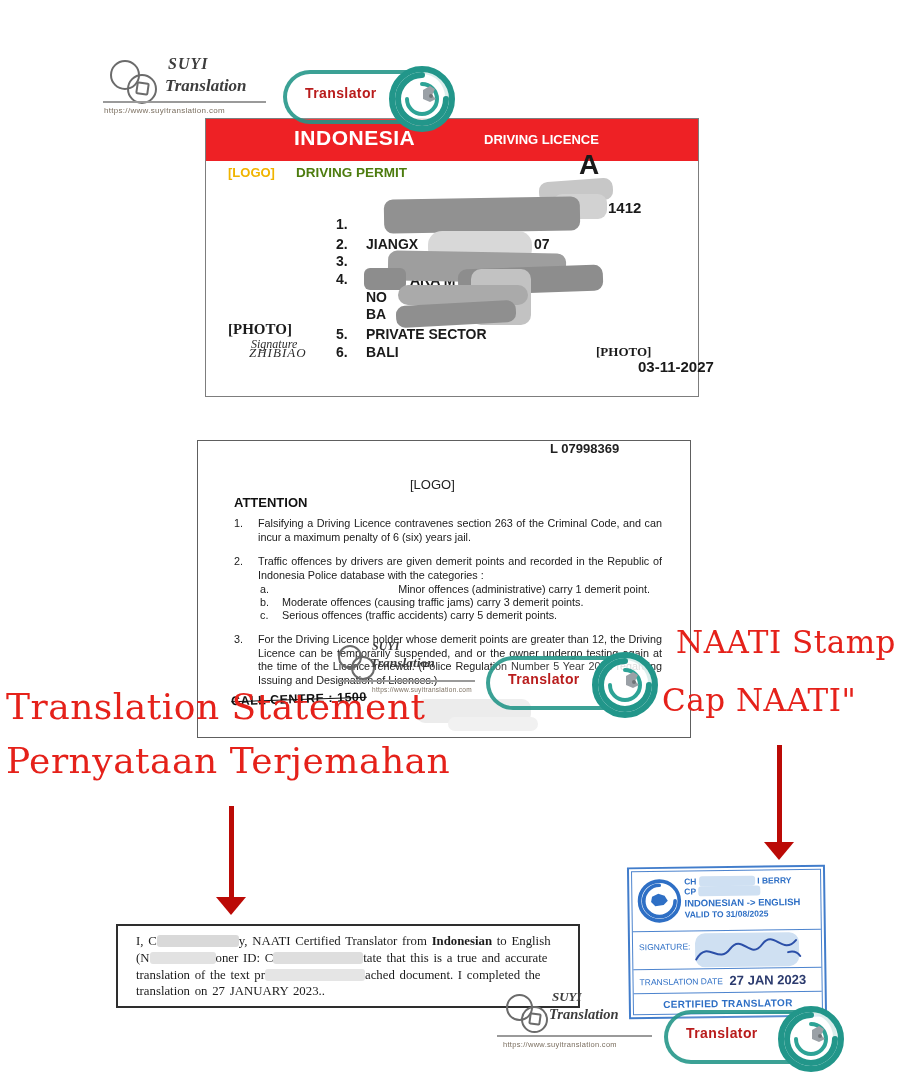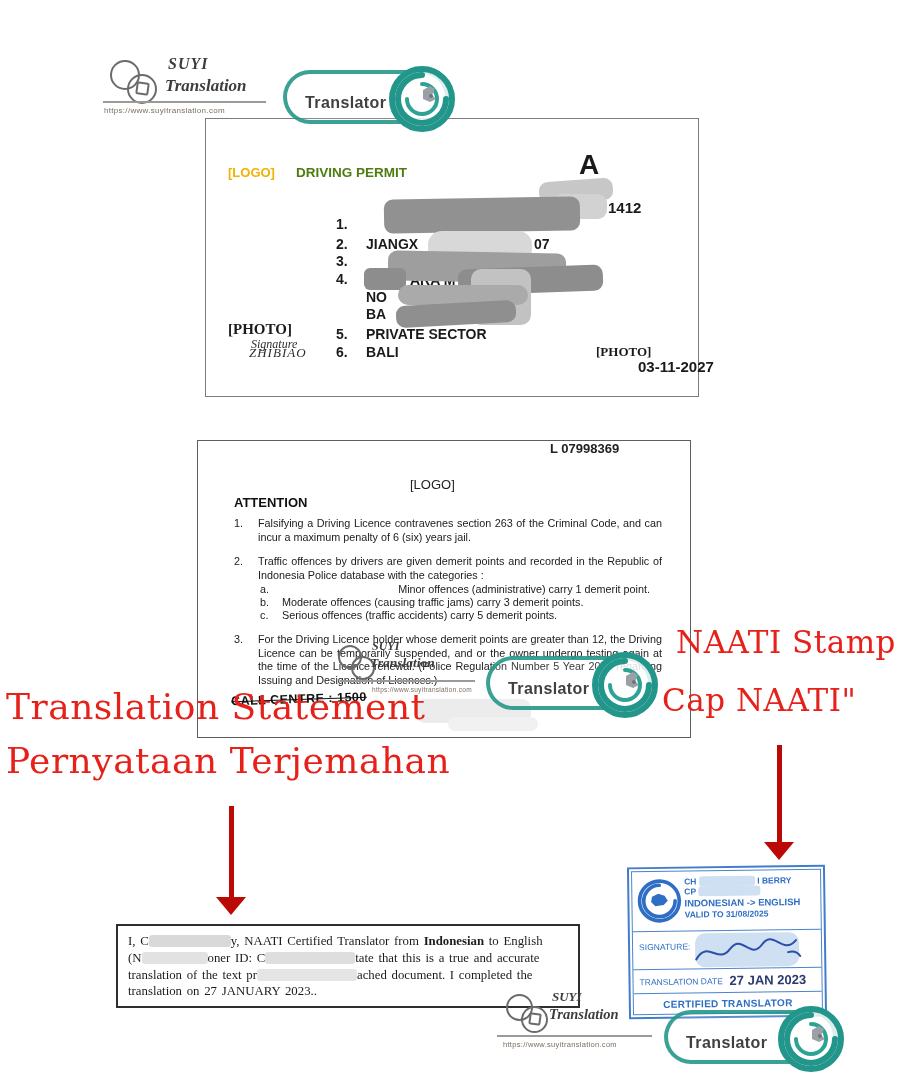--- a/index.html
+++ b/index.html
@@ -11,21 +11,21 @@
   .suyi-c{position:absolute;border:2.5px solid #6b6b6b;border-radius:50%;background:transparent;}
   .suyi-sq{position:absolute;border:2px solid #6b6b6b;border-radius:2px;background:transparent;}
   .suyi-name{position:absolute;font-family:"Liberation Serif",serif;font-style:italic;font-weight:bold;color:#3d3d3d;}
   .suyi-rule{position:absolute;background:#9a9a9a;height:2px;}
   .suyi-url{position:absolute;font-size:8px;color:#7b6f60;filter:blur(0.5px);letter-spacing:.3px;white-space:nowrap;}
 
   
   .tstamp{position:absolute;width:180px;height:72px;z-index:6;}
   .tstamp .rect{position:absolute;left:0;top:6px;width:158px;height:46px;border:4.5px solid rgba(32,148,134,.88);
                 border-radius:27px;background:rgba(255,255,255,.12);}
-  .tstamp .label{position:absolute;left:22px;top:21px;font-weight:bold;font-size:16px;color:#404040;letter-spacing:.4px;margin-top:9px;}
+  .tstamp .label{position:absolute;left:22px;top:21px;font-weight:bold;font-size:14px;color:#b91c1c;letter-spacing:.4px;}
   .tstamp .circ{position:absolute;left:104px;top:0;width:70px;height:70px;}
 
   
   #licence-card{left:205px;top:118px;width:492px;height:277px;border:1.5px solid #7d7d7d;background:#fff;z-index:2;}
   #red-band{position:absolute;left:0;top:0;width:100%;height:42px;background:#ee2125;}
   .band-txt{position:absolute;color:#fff;font-weight:bold;white-space:nowrap;}
   .card-txt{position:absolute;font-weight:bold;color:#1a1a1a;white-space:nowrap;}
   .blob{position:absolute;border-radius:9px;}
 
   
@@ -41,21 +41,21 @@
   #byline{position:absolute;left:171px;top:778px;font-size:22.5px;color:#3eb7a9;font-weight:bold;
           letter-spacing:-.2px;white-space:nowrap;z-index:5;}
   .arrow-line{position:absolute;width:5px;background:#bb0a06;z-index:8;}
   .arrow-head{position:absolute;width:0;height:0;border-left:15px solid transparent;border-right:15px solid transparent;
               border-top:18px solid #bb0a06;z-index:8;}
 
   
   #statement-box{left:116px;top:924px;width:464px;height:84px;border:2px solid #2e2e2e;background:#fff;
                  font-family:"Liberation Serif",serif;font-size:12.8px;color:#1c1c1c;
                  padding:7px 10px;box-sizing:border-box;z-index:3;}
-  .stmt-line{white-space:nowrap;line-height:16.8px;word-spacing:1.5px;}
+  .stmt-line{white-space:nowrap;line-height:16.8px;word-spacing:1.5px;margin-left:8px;}
   .rblob{display:inline-block;height:12px;background:#d9d9d9;border-radius:3px;vertical-align:-2px;}
 
   
   #naati-stamp{left:628px;top:866px;width:198px;height:152px;z-index:4;transform:rotate(-0.8deg);
                border:2.5px solid rgba(46,111,197,.9);padding:2px;box-sizing:border-box;background:rgba(255,255,255,.55);}
   #naati-inner{border:1.5px solid rgba(46,111,197,.85);width:100%;height:100%;box-sizing:border-box;
                display:flex;flex-direction:column;color:#2e6fc5;}
   .nrow{border-top:1.5px solid rgba(46,111,197,.85);position:relative;}
   .nrow:first-child{border-top:none;}
   .ntxt{font-weight:bold;color:#2e6fc5;white-space:nowrap;}
@@ -84,20 +84,24 @@
         <circle cx="35" cy="35" r="30" fill="rgba(255,255,255,.82)" stroke="#22968a" stroke-width="6"></circle>
         <path d="M35 11 A24 24 0 1 0 59 35" fill="none" stroke="#22968a" stroke-width="6" stroke-linecap="round"></path>
         <path d="M35 20 A15 15 0 1 1 20 35" fill="none" stroke="#2da396" stroke-width="4" stroke-linecap="round"></path>
         <path d="M36 26 l7 -4 l5 3 l-3 6 l4 4 l-6 3 l-7 -3 z" fill="#9aa0a6"></path>
         <circle cx="44" cy="32" r="2" fill="#6f7478"></circle>
       </svg>
     </div>
   </div>
 
   <div class="abs" id="licence-card">
+    <div id="red-band">
+      <div class="band-txt" style="left:88px;top:7px;font-size:21px;letter-spacing:.5px;">INDONESIA</div>
+      <div class="band-txt" style="left:278px;top:13px;font-size:13px;">DRIVING LICENCE</div>
+    </div>
     <div class="card-txt" style="left:22px;top:46px;font-size:13px;color:#f0b400;">[LOGO]</div>
     <div class="card-txt" style="left:90px;top:46px;font-size:13.5px;color:#4d7c0f;">DRIVING PERMIT</div>
     <div class="card-txt" style="left:373px;top:30px;font-size:28px;">A</div>
     <div class="card-txt" style="left:352px;top:64px;font-size:12px;color:#333;">(Per)</div>
     <div class="blob" style="left:333px;top:61px;width:74px;height:22px;background:#c7c7c7;transform:rotate(-4deg);"></div>
     <div class="card-txt" style="left:306px;top:80px;font-size:15px;">1618-</div>
     <div class="blob" style="left:347px;top:75px;width:54px;height:25px;background:#d2d2d2;"></div>
     <div class="card-txt" style="left:402px;top:80px;font-size:15px;">1412</div>
     <div class="card-txt" style="left:22px;top:202px;font-size:15px;font-family:'Liberation Serif',serif;">[PHOTO]</div>
 

